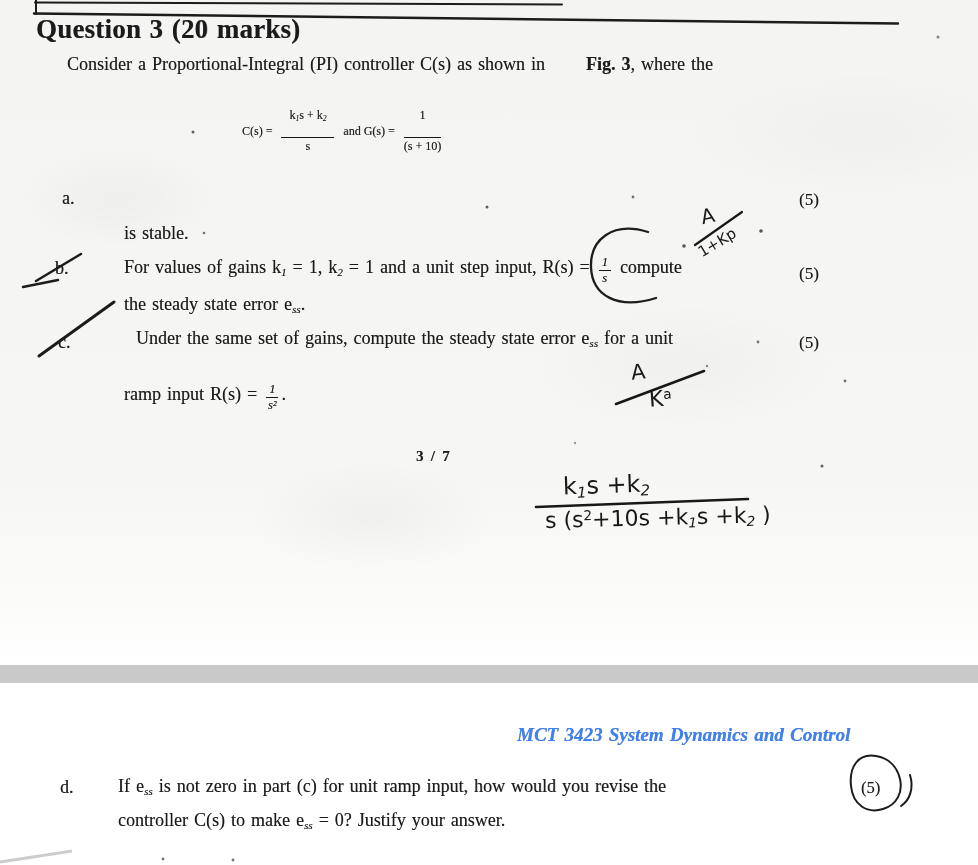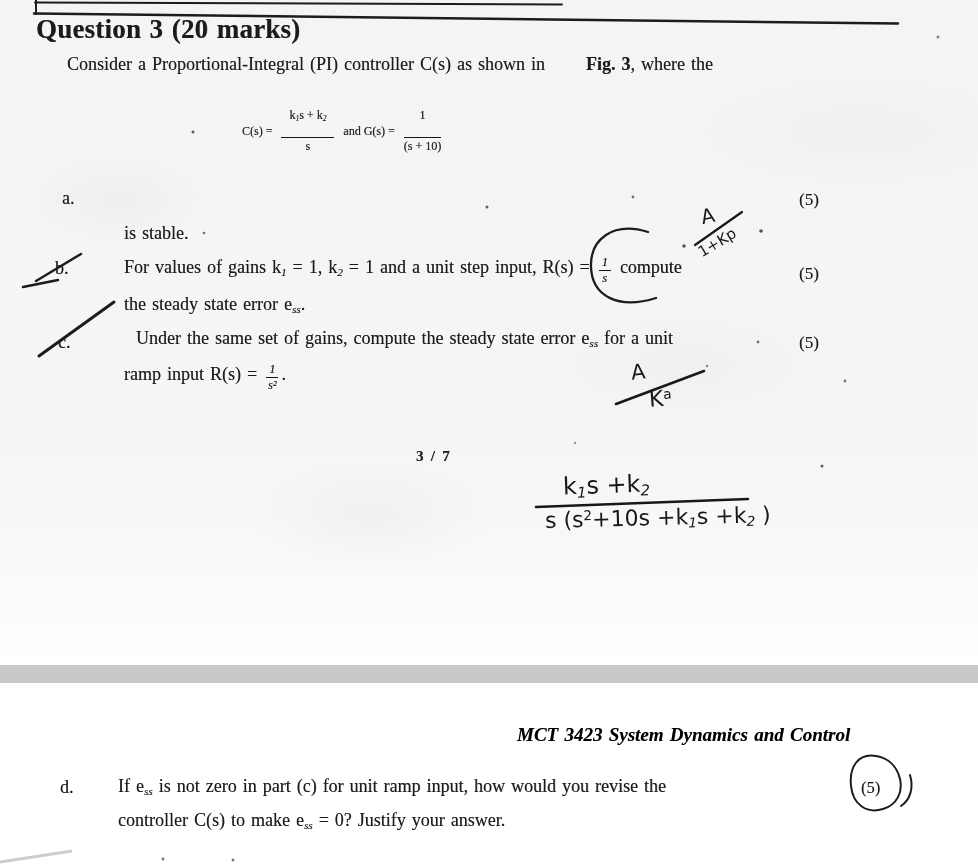--- a/index.html
+++ b/index.html
@@ -12,21 +12,21 @@
       radial-gradient(ellipse 180px 80px at 38% 78%, rgba(0,0,0,0.03), transparent 70%),
       radial-gradient(ellipse 260px 90px at 88% 20%, rgba(0,0,0,0.02), transparent 70%),
       linear-gradient(180deg,#f4f4f2 0%,#f6f6f4 72%,#fcfcfb 93%,#ffffff 100%);}
   .gray-band{position:absolute;left:0;top:665px;width:978px;height:18px;background:#c9c9c9;}
   .tline{position:absolute;font-size:18px;line-height:24px;white-space:nowrap;word-spacing:1.5px;
          text-shadow:0.3px 0.2px 0 rgba(25,25,25,0.5);}
   .title{font-weight:700;font-size:27px;letter-spacing:0.2px;}
   .label{font-size:18px;}
   .mark{font-size:17px;}
   .pagenum{font-weight:700;font-size:15px;letter-spacing:1px;}
-  .footer{font-style:italic;font-weight:600;font-size:19px;color:#000000;}
+  .footer{font-style:italic;font-weight:600;font-size:19px;color:#3b82f6;}
   .sg-n{font-style:normal;}
   .sg-i{}
   .sg-b{font-weight:700;margin-left:35px;}
   .sg-sub{font-size:62%;vertical-align:-0.25em;font-style:italic;}
   .sg-sup{font-size:62%;vertical-align:0.5em;}
   .ifrac{display:inline-block;text-align:center;vertical-align:-0.75em;line-height:1.05;
          font-size:12.5px;font-style:italic;margin:0 3px;}
   .ifrac .fnum{display:block;border-bottom:1.3px solid #161616;padding:0 3px 1px;}
   .ifrac .fden{display:block;padding-top:1px;}
   .eqrow{position:absolute;display:flex;align-items:center;gap:9px;font-size:12px;
@@ -66,21 +66,21 @@
   <div class="tline" style="left:124px;top:221px"><span class="sg-n">is stable.</span></div>
 
   <div class="tline label" style="left:55px;top:256px">b.</div>
   <div class="tline" style="left:124px;top:255px"><span class="sg-n">For values of gains </span><span class="sg-i">k</span><span class="sg-sub">1</span><span class="sg-n"> = 1, </span><span class="sg-i">k</span><span class="sg-sub">2</span><span class="sg-n"> = 1 and a unit step input, </span><span class="sg-i">R</span><span class="sg-n">(</span><span class="sg-i">s</span><span class="sg-n">) = </span><span class="ifrac"><span class="fnum">1</span><span class="fden">s</span></span><span class="sg-n"> compute</span></div>
   <div class="tline mark" style="left:799px;top:262px">(5)</div>
   <div class="tline" style="left:124px;top:292px"><span class="sg-n">the steady state error </span><span class="sg-i">e</span><span class="sg-sub">ss</span><span class="sg-n">.</span></div>
 
   <div class="tline label" style="left:58px;top:330px">c.</div>
   <div class="tline" style="left:136px;top:326px"><span class="sg-n">Under the same set of gains, compute the steady state error </span><span class="sg-i">e</span><span class="sg-sub">ss</span><span class="sg-n"> for a unit</span></div>
   <div class="tline mark" style="left:799px;top:331px">(5)</div>
-  <div class="tline" style="left:124px;top:362px"><span class="sg-n">ramp input </span><span class="sg-i">R</span><span class="sg-n">(</span><span class="sg-i">s</span><span class="sg-n">) = </span><span class="ifrac"><span class="fnum">1</span><span class="fden">s²</span></span><span class="sg-n">.</span></div>
+  <div class="tline" style="left:124px;top:382px"><span class="sg-n">ramp input </span><span class="sg-i">R</span><span class="sg-n">(</span><span class="sg-i">s</span><span class="sg-n">) = </span><span class="ifrac"><span class="fnum">1</span><span class="fden">s²</span></span><span class="sg-n">.</span></div>
 
   <div class="tline pagenum" style="left:416px;top:444px">3 / 7</div>
 
   <div class="hw" style="left:563px;top:471px;font-size:24px;transform:rotate(-2deg)"><span class="sg-n">k</span><span class="sg-sub">1</span><span class="sg-n">s +k</span><span class="sg-sub">2</span></div>
   <div class="hw" style="left:545px;top:505px;font-size:22px;transform:rotate(-1.5deg)"><span class="sg-n">s (s</span><span class="sg-sup">2</span><span class="sg-n">+10s +k</span><span class="sg-sub">1</span><span class="sg-n">s +k</span><span class="sg-sub">2</span><span class="sg-n"> )</span></div>
 
   <div class="hw" style="left:701px;top:204px;font-size:20px;transform:rotate(-12deg)"><span class="sg-n">A</span></div>
   <div class="hw" style="left:704px;top:243px;font-size:15px;transform:rotate(-31deg);transform-origin:left bottom"><span class="sg-n">1+Kp</span></div>
 
   <div class="hw" style="left:631px;top:360px;font-size:21px;transform:rotate(-6deg)"><span class="sg-n">A</span></div>

